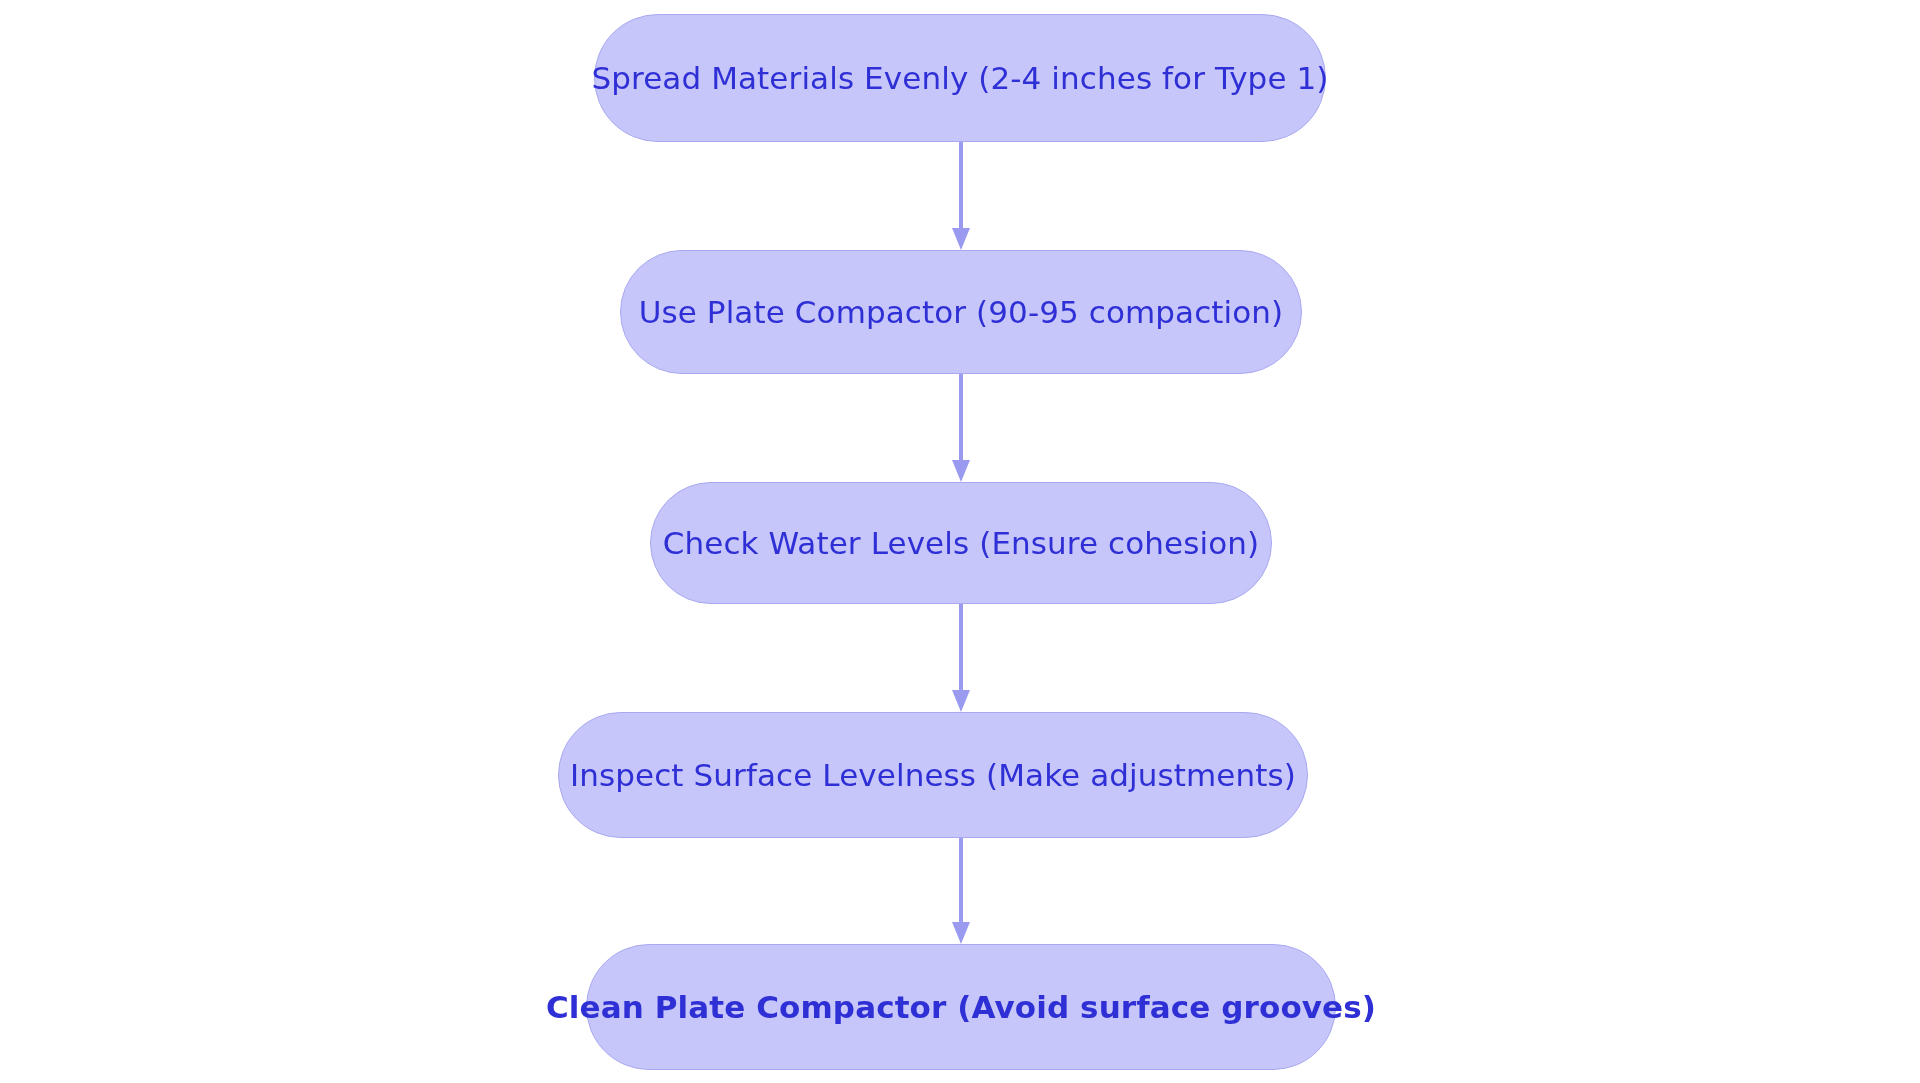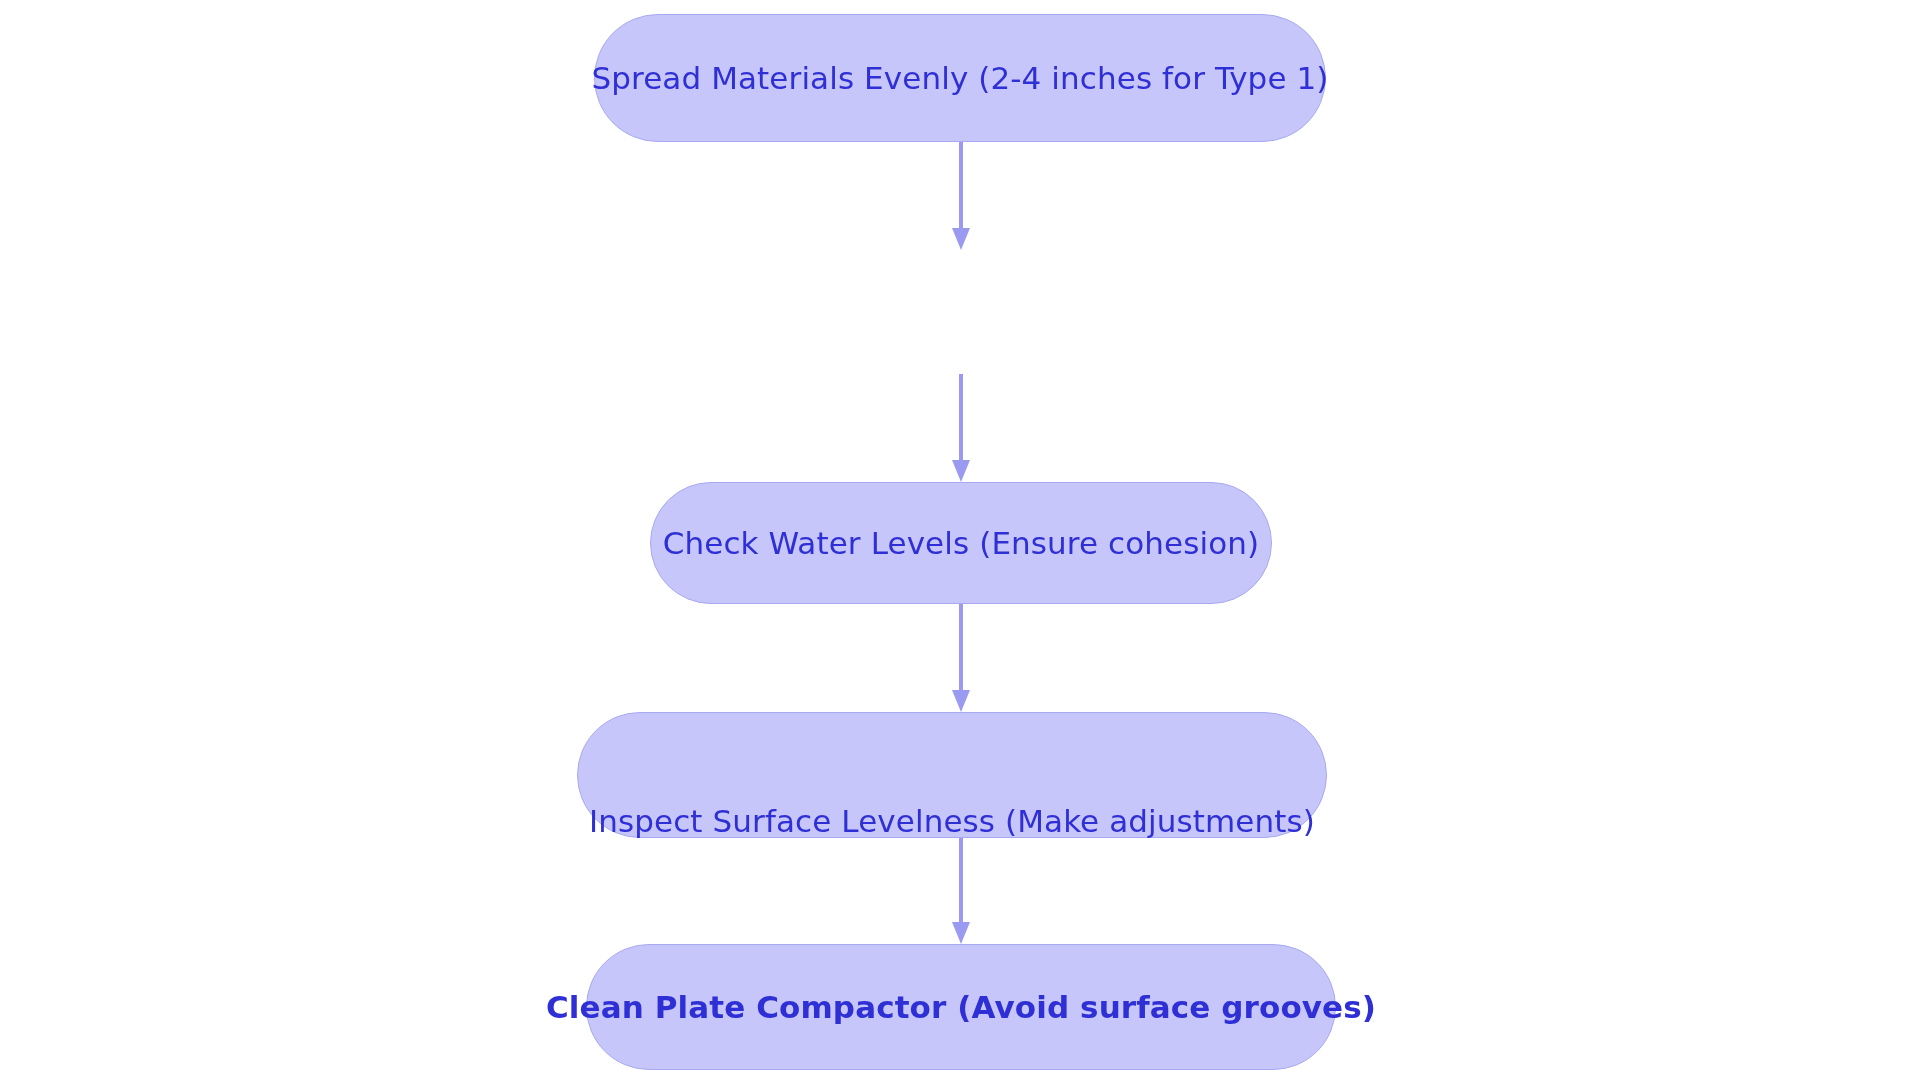--- a/index.html
+++ b/index.html
@@ -41,21 +41,21 @@
 
   .node-label {
     display: block;
     padding: 0 14px;
   }
 
   
   #node-1 { left: 594px;  top: 14px;  width: 732px; height: 128px; }
   #node-2 { left: 620px;  top: 250px; width: 682px; height: 124px; }
   #node-3 { left: 650px;  top: 482px; width: 622px; height: 122px; align-items: center; }
-  #node-4 { left: 577px;  top: 712px; width: 750px; height: 126px; align-items: flex-end; }
+  #node-4 { left: 558px;  top: 712px; width: 750px; height: 126px; }
   #node-5 { left: 586px;  top: 944px; width: 750px; height: 126px; font-weight: bold; }
 
   
   .connector {
     position: absolute;
     left: 952px;
     width: 18px;
   }
   .connector .stem {
     position: absolute;
@@ -97,20 +97,23 @@
 
   <div class="node" id="node-1">
     <span class="node-label">Spread Materials Evenly (2-4 inches for Type 1)</span>
   </div>
 
   <div class="connector" id="connector-1">
     <div class="stem"></div>
     <div class="head"></div>
   </div>
 
+  <div class="node" id="node-2">
+    <span class="node-label">Use Plate Compactor (90-95 compaction)</span>
+  </div>
 
   <div class="connector" id="connector-2">
     <div class="stem"></div>
     <div class="head"></div>
   </div>
 
   <div class="node" id="node-3">
     <span class="node-label">Check Water Levels (Ensure cohesion)</span>
   </div>
 

